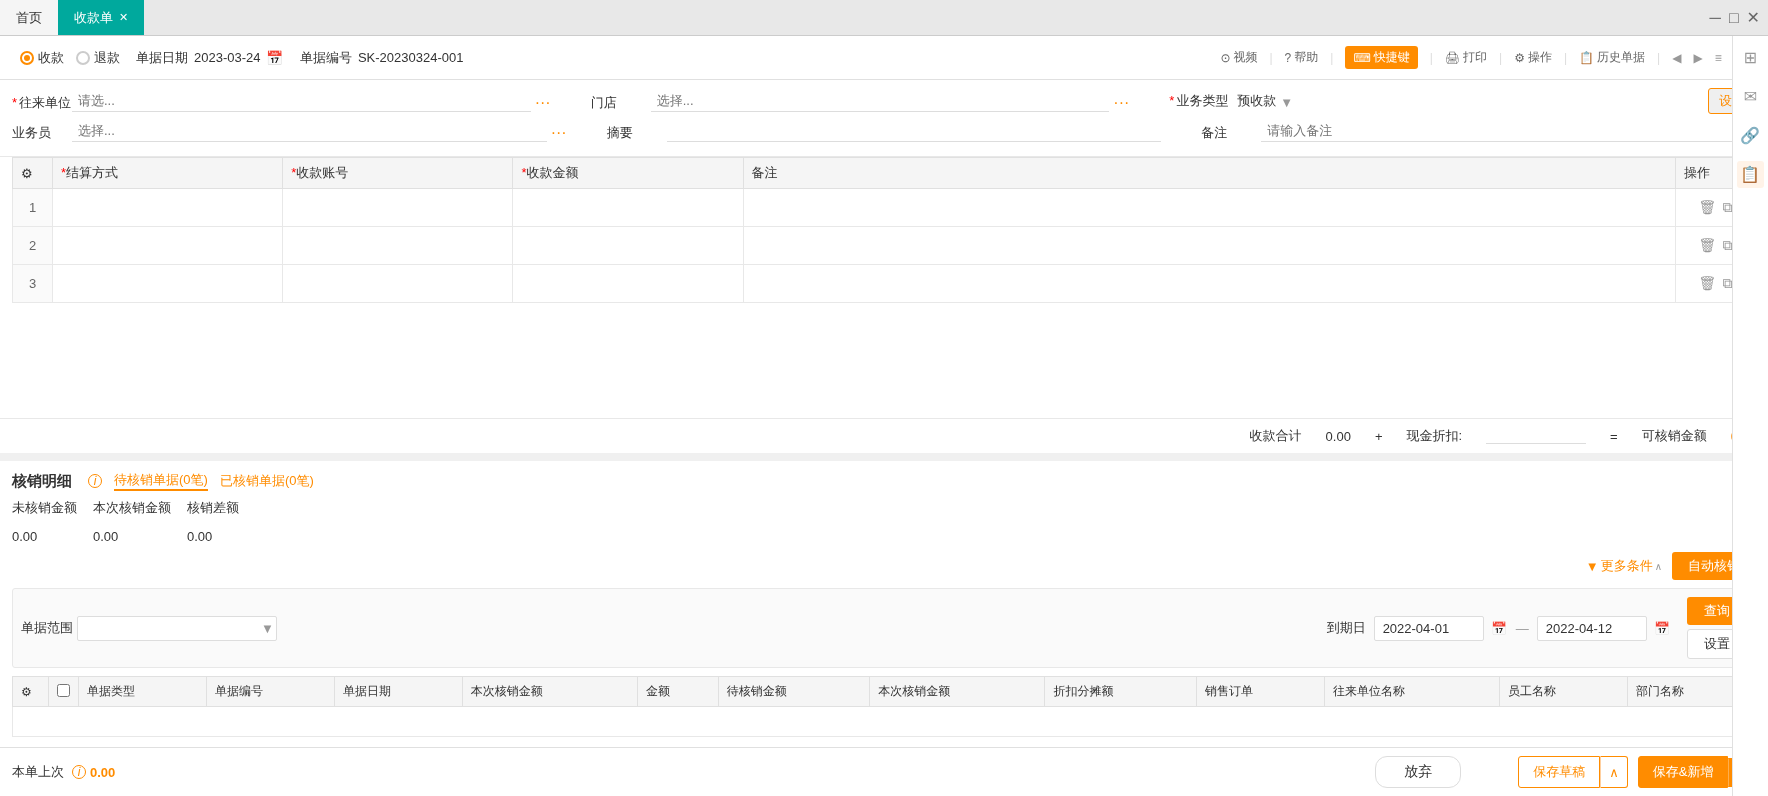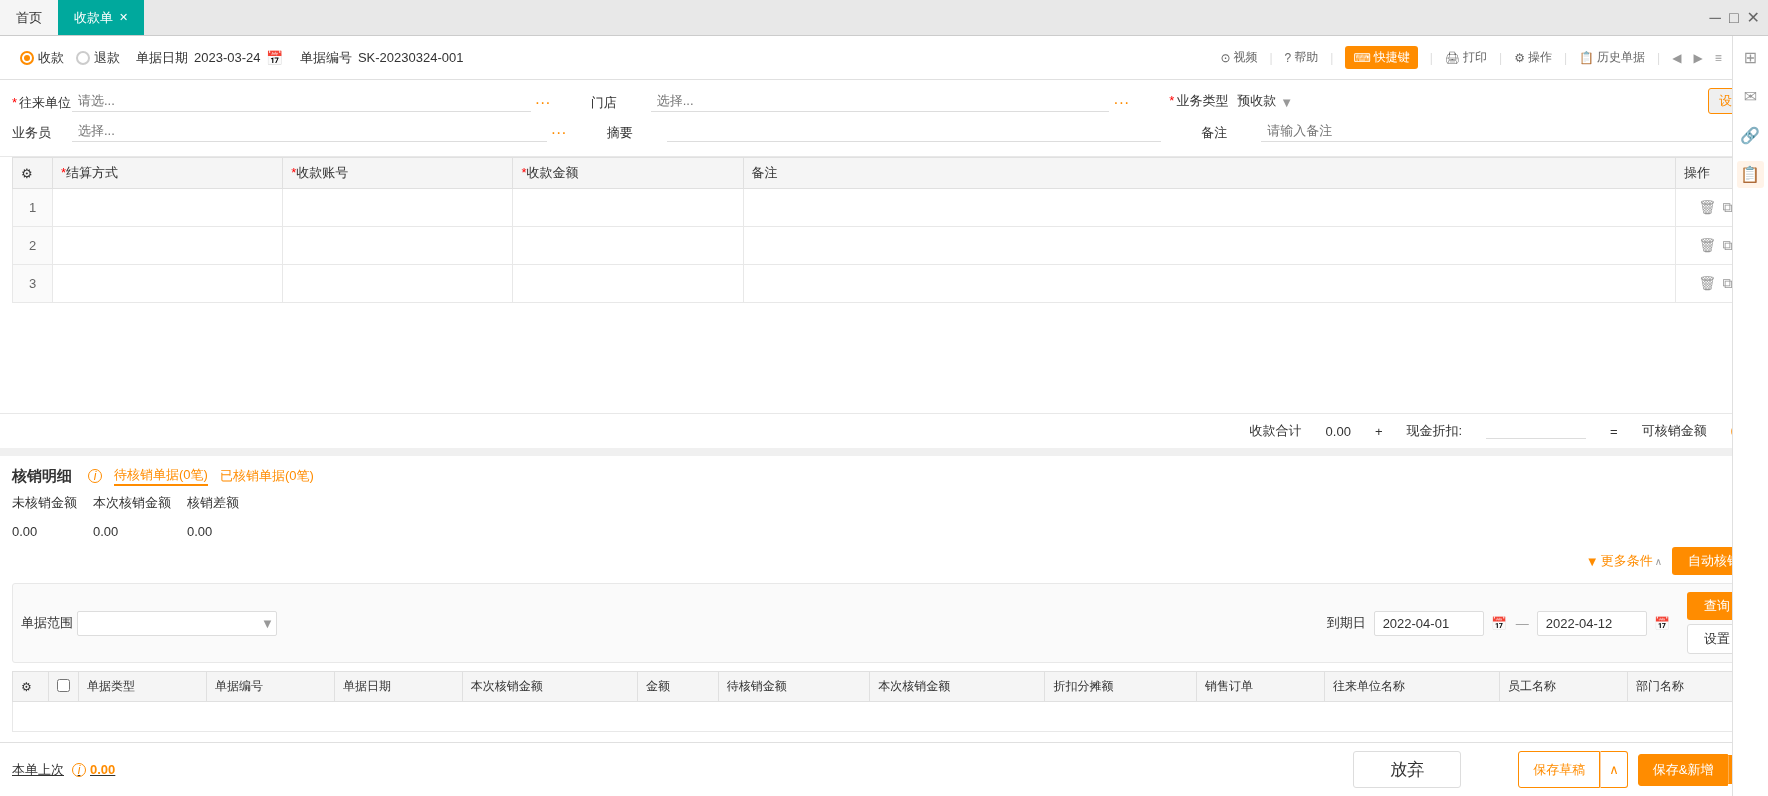--- a/index.html
+++ b/index.html
@@ -82,23 +82,23 @@
     .range-select-wrapper { display: flex; align-items: center; gap: 4px; }
     .range-select { border: 1px solid #ddd; padding: 4px 8px; font-size: 13px; border-radius: 2px; color: #333; width: 200px; appearance: none; background: #fff; }
 
     
     .bottom-table { width: 100%; border-collapse: collapse; font-size: 12px; }
     .bottom-table th { background: #f5f5f5; border: 1px solid #e0e0e0; padding: 6px 8px; text-align: left; font-weight: normal; color: #333; white-space: nowrap; }
     .bottom-table td { border: 1px solid #e8e8e8; padding: 6px 8px; }
 
     
     .footer { display: flex; align-items: center; padding: 8px 12px; background: #fff; border-top: 1px solid #e0e0e0; position: sticky; bottom: 0; }
-    .footer-left { display: flex; align-items: center; gap: 4px; font-size: 13px; color: #333; text-decoration: underline; }
+    .footer-left { display: flex; align-items: center; gap: 4px; font-size: 13px; color: #333; }
     .footer-right { margin-left: auto; display: flex; gap: 10px; }
-    .footer-btn { padding: 6px 36px; border-radius: 3px; cursor: pointer; font-size: 17px; border: 1px solid #ddd; background: #fff; color: #333; }
+    .footer-btn { padding: 6px 28px; border-radius: 12px; cursor: pointer; font-size: 14px; border: 1px solid #ddd; background: #fff; color: #333; }
     .split-btn { display: flex; align-items: center; }
     .split-btn .main { padding: 6px 14px; border-radius: 3px 0 0 3px; cursor: pointer; font-size: 13px; background: #ff8c00; color: #fff; border: 1px solid #ff8c00; }
     .split-btn .arrow { padding: 6px 8px; border-radius: 0 3px 3px 0; cursor: pointer; font-size: 13px; background: #ff8c00; color: #fff; border: 1px solid #ff8c00; border-left: 1px solid rgba(255,255,255,0.3); }
     .split-btn2 .main { padding: 6px 14px; border-radius: 3px 0 0 3px; cursor: pointer; font-size: 13px; background: #fff; color: #ff8c00; border: 1px solid #ff8c00; }
     .split-btn2 .arrow { padding: 6px 8px; border-radius: 0 3px 3px 0; cursor: pointer; font-size: 13px; background: #fff; color: #ff8c00; border: 1px solid #ff8c00; border-left: 1px solid #ffd0a0; }
 
     
     .right-sidebar { position: fixed; right: 0; top: 36px; width: 36px; background: #fff; border-left: 1px solid #e0e0e0; display: flex; flex-direction: column; align-items: center; padding: 8px 0; gap: 12px; height: calc(100vh - 36px); z-index: 10; }
     .sidebar-icon { cursor: pointer; color: #999; font-size: 16px; padding: 4px; }
     .sidebar-icon.active { color: #ff8c00; background: #fff3e8; border-radius: 3px; }

